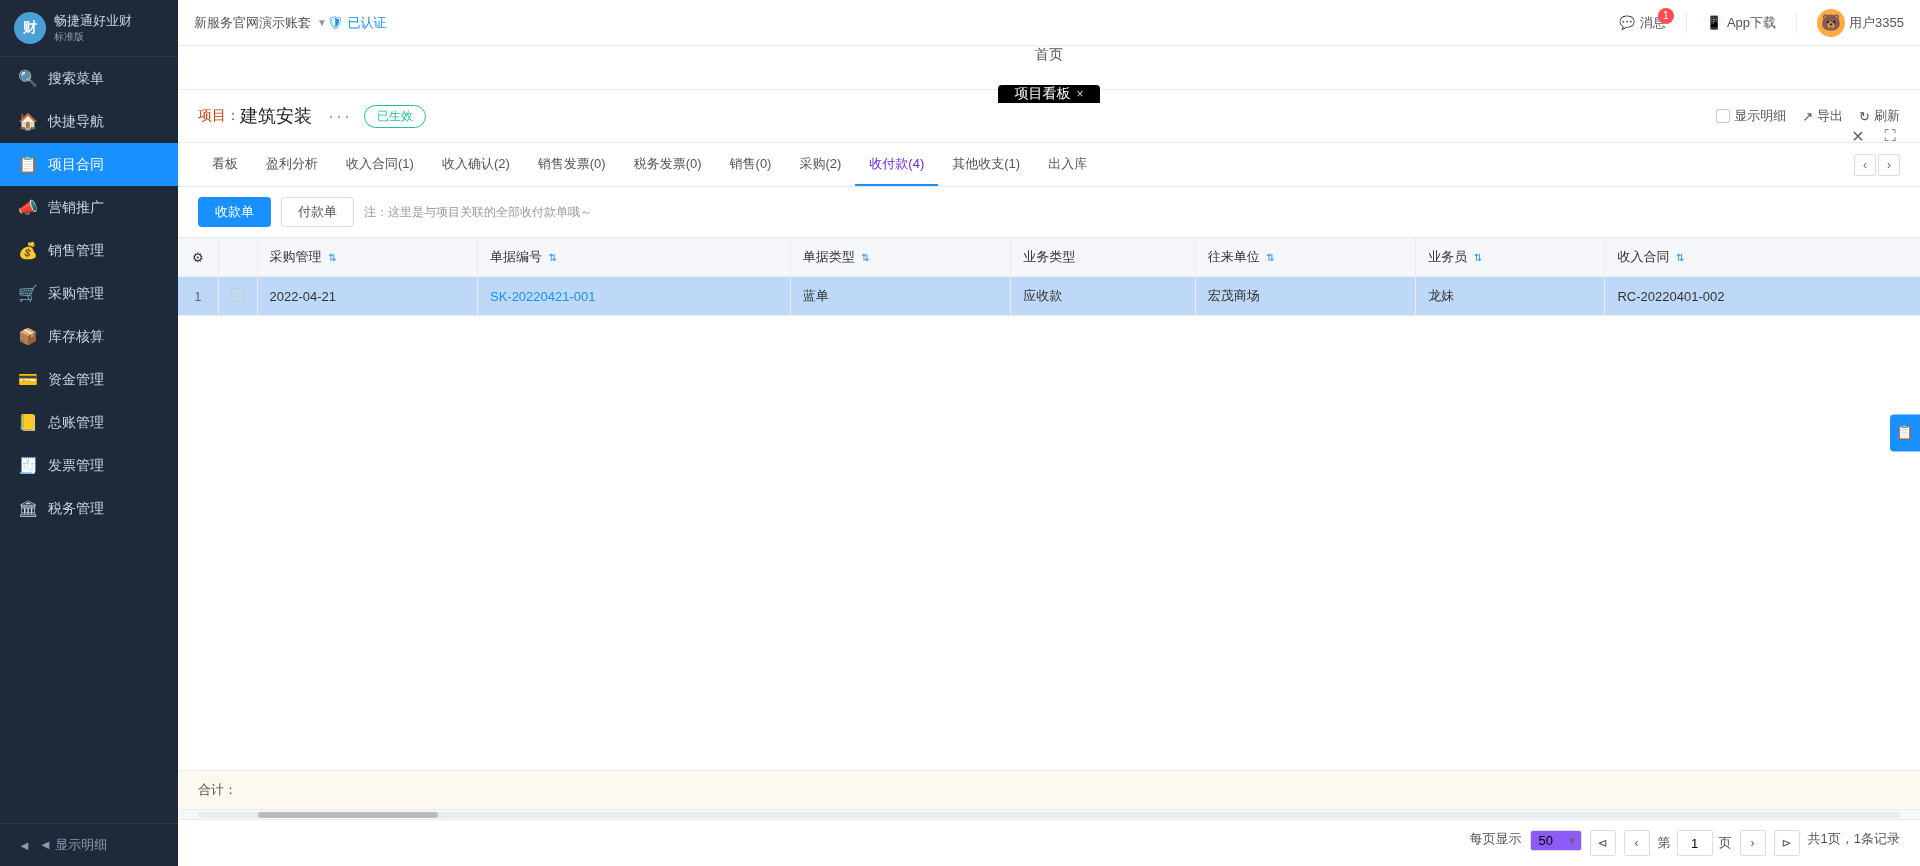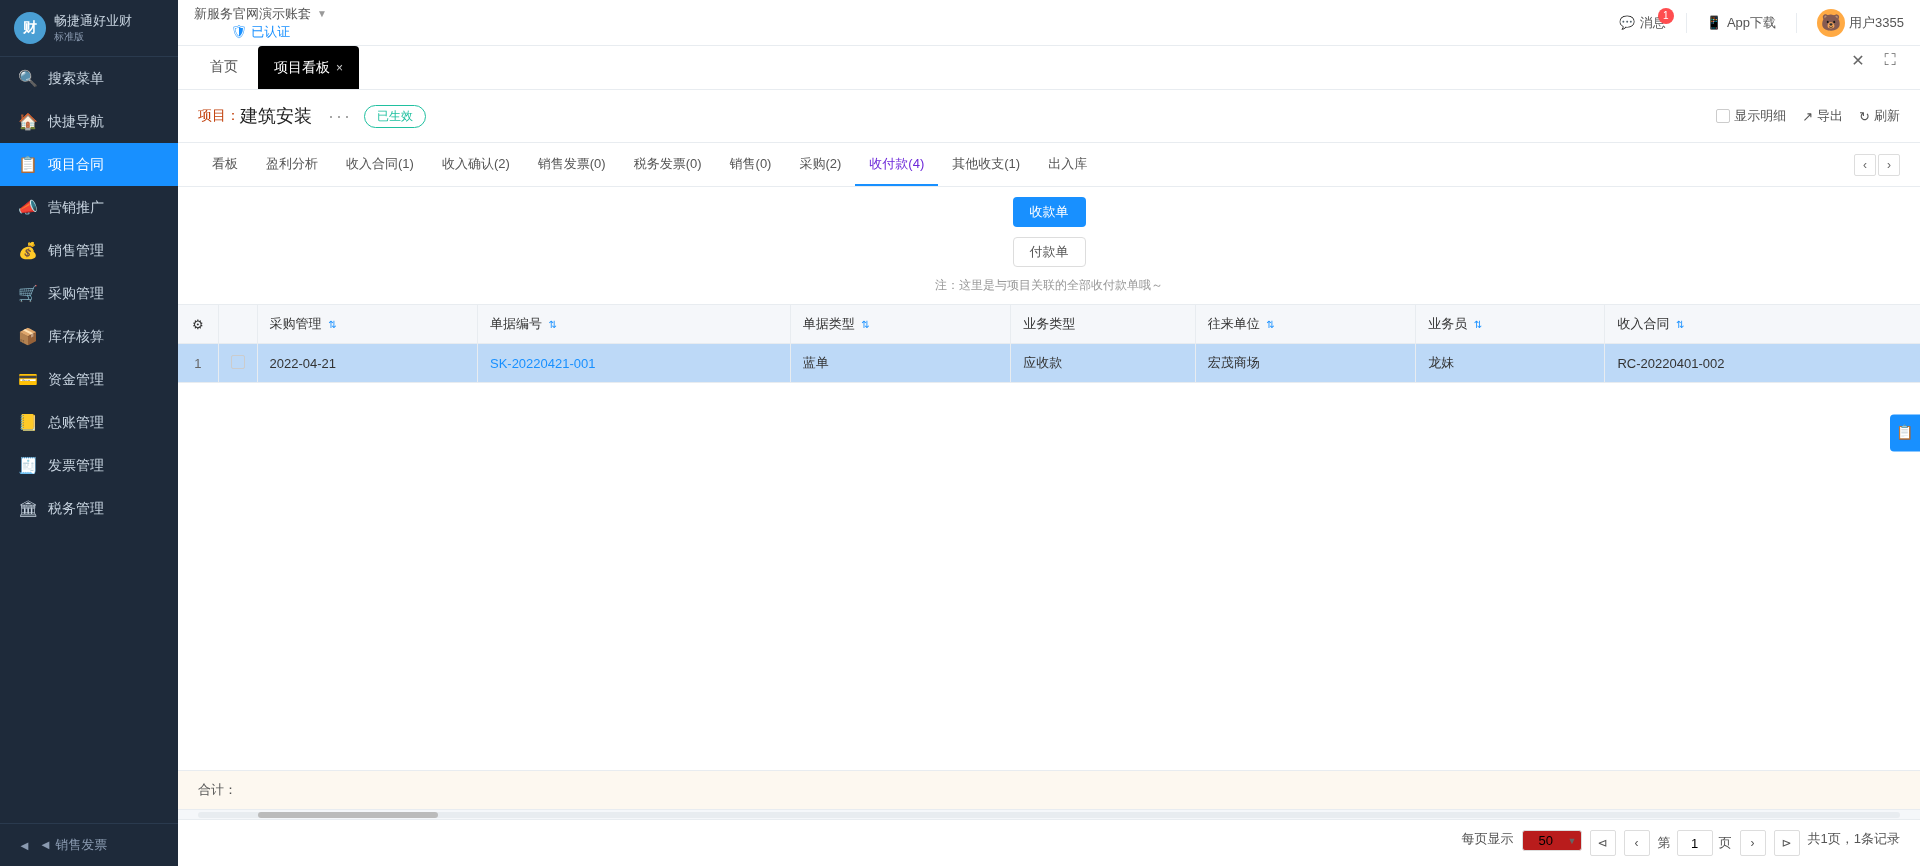--- a/index.html
+++ b/index.html
@@ -71,23 +71,22 @@
       height: 46px;
       display: flex;
       align-items: center;
       padding: 0 16px;
       border-bottom: 1px solid #e8ecf0;
       justify-content: space-between;
       flex-shrink: 0;
     }
     .topbar-left {
       display: flex;
-      align-items: center;
+      align-items: flex-start;
       gap: 0;
-      flex-direction: column;
     }
     .account-selector {
       display: flex;
       align-items: center;
       gap: 6px;
       color: #555;
       font-size: 13px;
       cursor: pointer;
     }
     .account-selector .chevron { color: #999; font-size: 10px; }
@@ -141,27 +140,28 @@
       flex: 1;
       display: flex;
       flex-direction: column;
       overflow: hidden;
       background: white;
     }
 
     
     .tab-bar {
       display: flex;
-      align-items: flex-start;
+      align-items: center;
       padding: 0 16px;
       border-bottom: 1px solid #e8ecf0;
       background: white;
       height: 44px;
-      gap: 4px;
-      flex-shrink: 0;
+      gap: 19px;
+      flex-shrink: 0;
+      flex-direction: column;
     }
     .tab-item {
       padding: 0 16px;
       height: 100%;
       display: flex;
       align-items: center;
       cursor: pointer;
       color: #555;
       font-size: 14px;
       border-bottom: 2px solid transparent;
@@ -290,21 +290,20 @@
     }
 
     
     .sub-tab-bar {
       display: flex;
       align-items: center;
       padding: 10px 20px;
       gap: 10px;
       border-bottom: 1px solid #e8ecf0;
       flex-shrink: 0;
-      flex-direction: column;
     }
     .sub-tab-btn {
       padding: 5px 16px;
       border-radius: 4px;
       cursor: pointer;
       font-size: 13px;
       border: 1px solid transparent;
     }
     .sub-tab-btn.active {
       background: #1890ff;
@@ -421,24 +420,24 @@
       gap: 8px;
       font-size: 13px;
       color: #555;
       border-top: 1px solid #e8ecf0;
       flex-shrink: 0;
       background: white;
     }
     .per-page-select {
       border: 1px solid #ddd;
       border-radius: 3px;
-      padding: 2px 20px 2px 16px;
+      padding: 2px 20px 2px 8px;
       font-size: 13px;
       appearance: none;
-      background: #b91c1c;
+      background: #8b5cf6;
       cursor: pointer;
       position: relative;
     }
     .per-page-wrapper {
       position: relative;
       display: inline-flex;
       align-items: center;
     }
     .per-page-wrapper::after {
       content: '▼';
@@ -545,21 +544,21 @@
       <span class="si-icon">🧾</span>
       <span>发票管理</span>
     </div>
       <div class="sidebar-item">
       <span class="si-icon">🏛</span>
       <span>税务管理</span>
     </div>
     </div>
   <div class="sidebar-footer">
     <span>◄</span>
-    <span>◄ 销售发票</span>
+    <span>◄ 显示明细</span>
   </div>
 </div>
 
 <div class="main-wrapper">
 
   <div class="topbar">
     <div class="topbar-left">
       <div class="account-selector">
         <span>新服务官网演示账套</span>
         <span class="chevron">▼</span>

